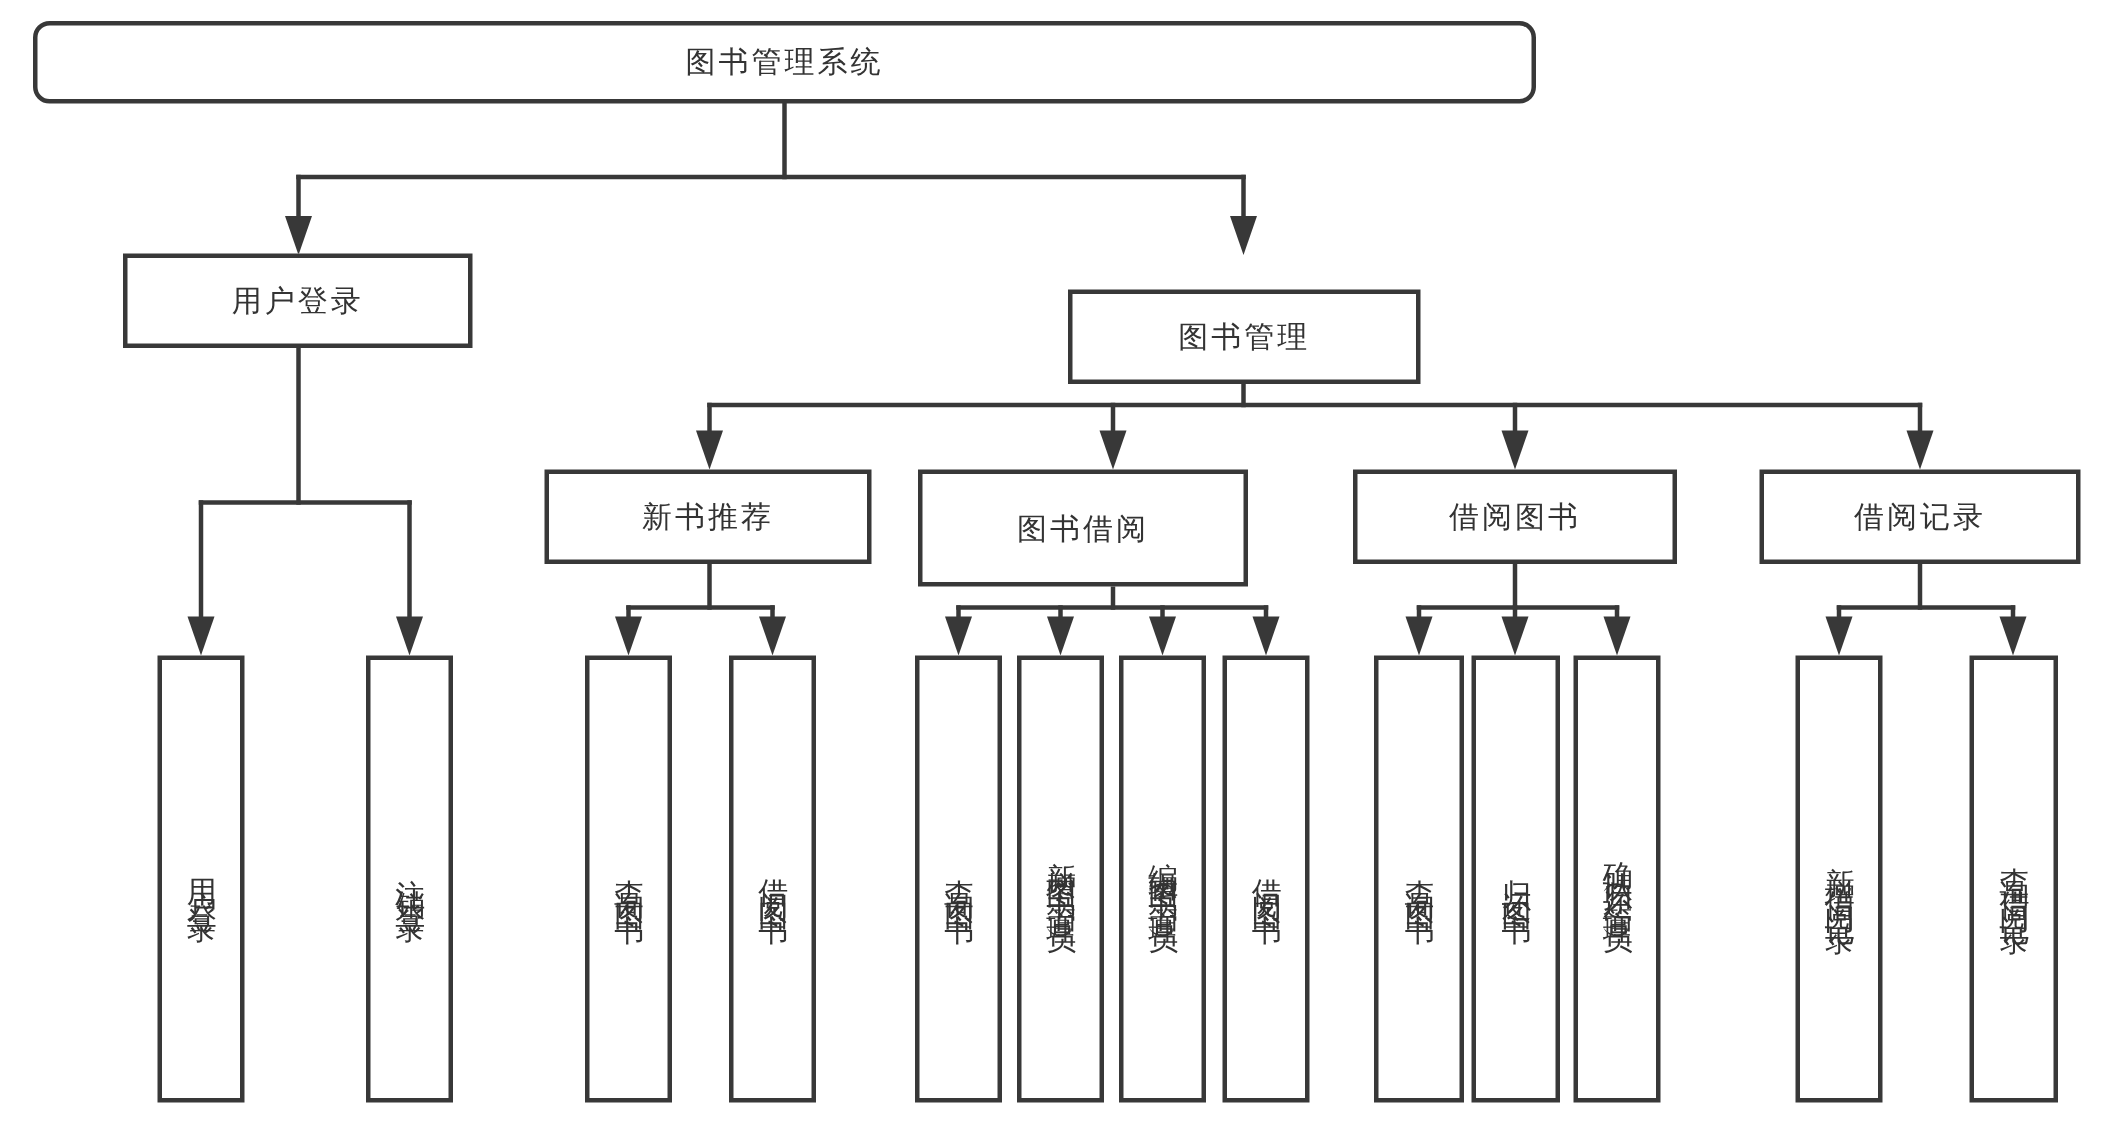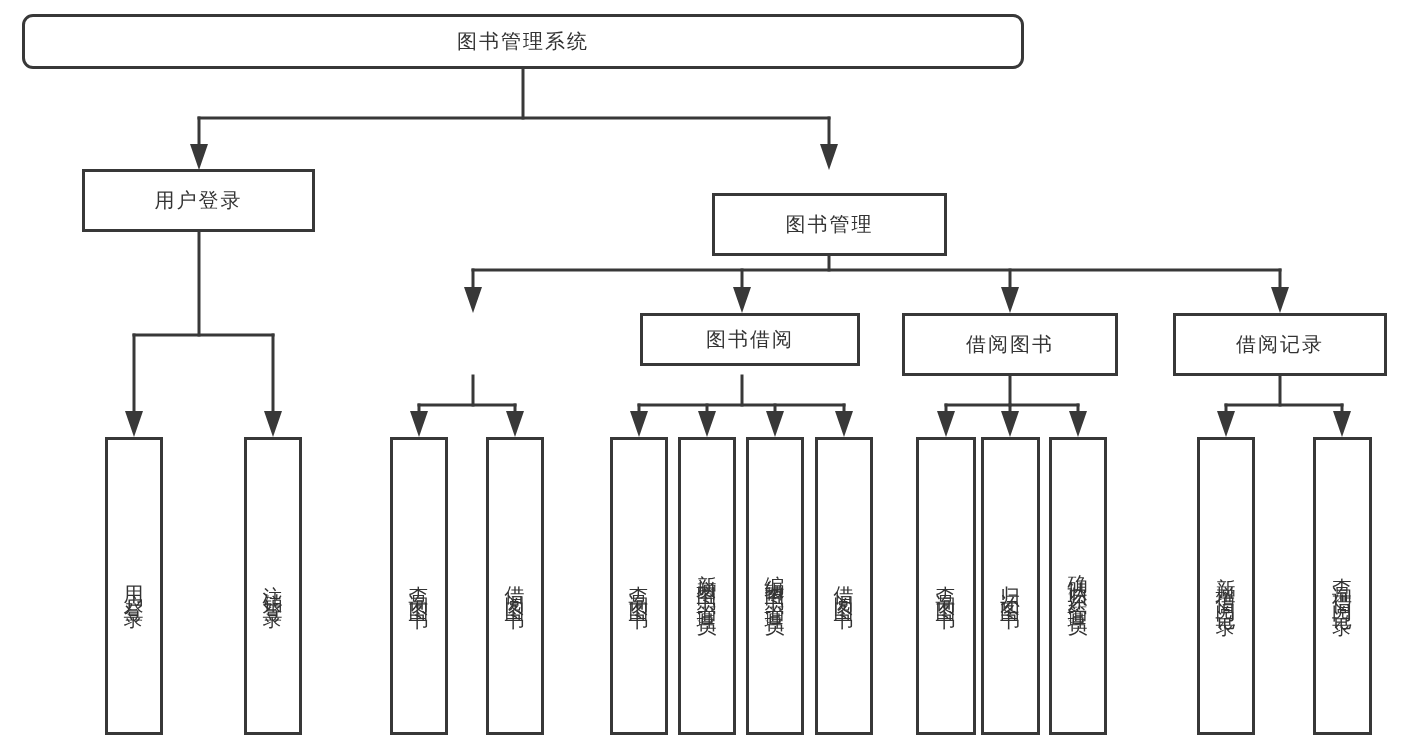--- a/index.html
+++ b/index.html
@@ -112,21 +112,24 @@
     <span>图书管理系统</span>
   </div>
 
   <div class="node" style="left:82px;top:169px;width:233px;height:63px;">
     <span>用户登录</span>
   </div>
   <div class="node" style="left:712px;top:169px;width:235px;height:63px;margin-top:24px;">
     <span>图书管理</span>
   </div>
 
-  <div class="node" style="left:640px;top:313px;width:220px;height:53px;align-items:center;">
+  <div class="node" style="left:363px;top:313px;width:218px;height:63px;">
+    <span>新书推荐</span>
+  </div>
+  <div class="node" style="left:612px;top:313px;width:220px;height:78px;align-items:center;">
     <span>图书借阅</span>
   </div>
   <div class="node" style="left:902px;top:313px;width:216px;height:63px;">
     <span>借阅图书</span>
   </div>
   <div class="node" style="left:1173px;top:313px;width:214px;height:63px;">
     <span>借阅记录</span>
   </div>
 
   <div class="leaf" style="left:105px;top:437px;width:58px;height:298px;">

